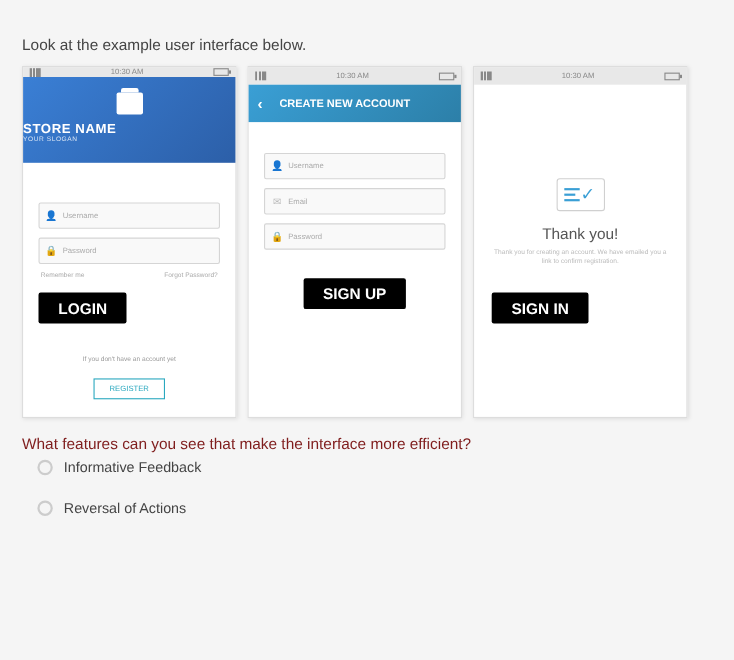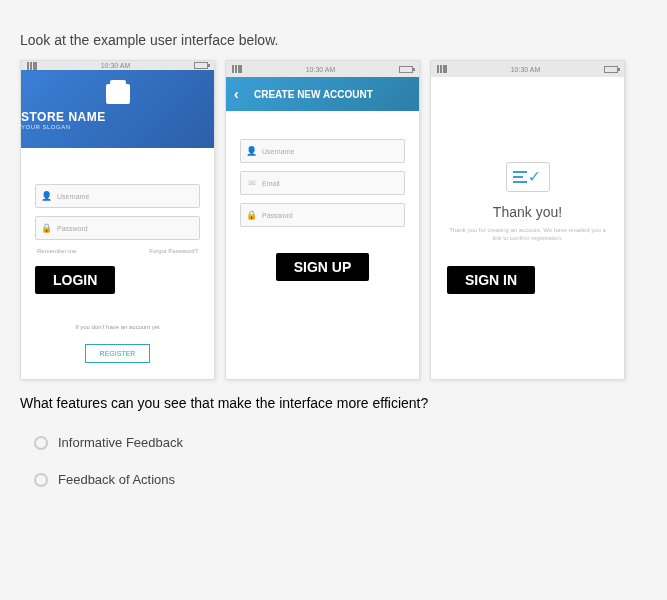--- a/index.html
+++ b/index.html
@@ -27,21 +27,21 @@
 .btn-outline { border: 1px solid #2aa8bf; color: #2aa8bf; font-size: 7px; padding: 5px 14px; align-self: center; margin-top: 6px; }
 .link-sm { font-size: 6px; color: #999; text-align: center; margin-top: 14px; }
 .confirm { flex:1; display:flex; flex-direction:column; align-items:center; justify-content:center; padding: 0 16px; text-align:center; }
 .check-box { width: 44px; height: 30px; border: 1px solid #d0d0d0; border-radius: 3px; display:flex; align-items:center; justify-content:center; margin-bottom: 12px; position:relative; }
 .check-lines { position:absolute; left:6px; top:8px; }
 .check-lines div { width:14px; height:2px; background:#3a9fd5; margin-bottom:3px; }
 .check-lines div:nth-child(2){width:10px;}
 .check-mark { color:#3a9fd5; font-size:16px; margin-left:14px; }
 .thank { font-size: 14px; color: #555; margin-bottom: 6px; text-align: center; }
 .thank-sub { font-size: 6px; color: #bbb; line-height: 1.4; margin-bottom: 20px; }
-.question { font-size: 14px; color: #000000; margin: 12px 0 24px; }
+.question { font-size: 14px; color: #7f1d1d; margin: 12px 0 6px; }
 .options { display: flex; flex-direction: column; gap: 22px; padding-left: 14px; }
 .opt { display: flex; align-items: center; gap: 10px; font-size: 13px; color: #444; }
 .radio { width: 14px; height: 14px; border: 2px solid #ccc; border-radius: 50%; flex-shrink: 0; }
 .spacer { flex: 1; }
 .body-area.login { padding-top: 36px; }
 </style>
 </head>
 <body>
 
 <div class="intro">Look at the example user interface below.</div>
@@ -131,15 +131,15 @@
 
 <div class="question">What features can you see that make the interface more efficient?</div>
 
 <div class="options">
   <div class="opt">
     <span class="radio"></span>
     <span>Informative Feedback</span>
   </div>
   <div class="opt">
     <span class="radio"></span>
-    <span>Feedback of Actions</span>
+    <span>Reversal of Actions</span>
   </div>
 </div>
 
 </body></html>

